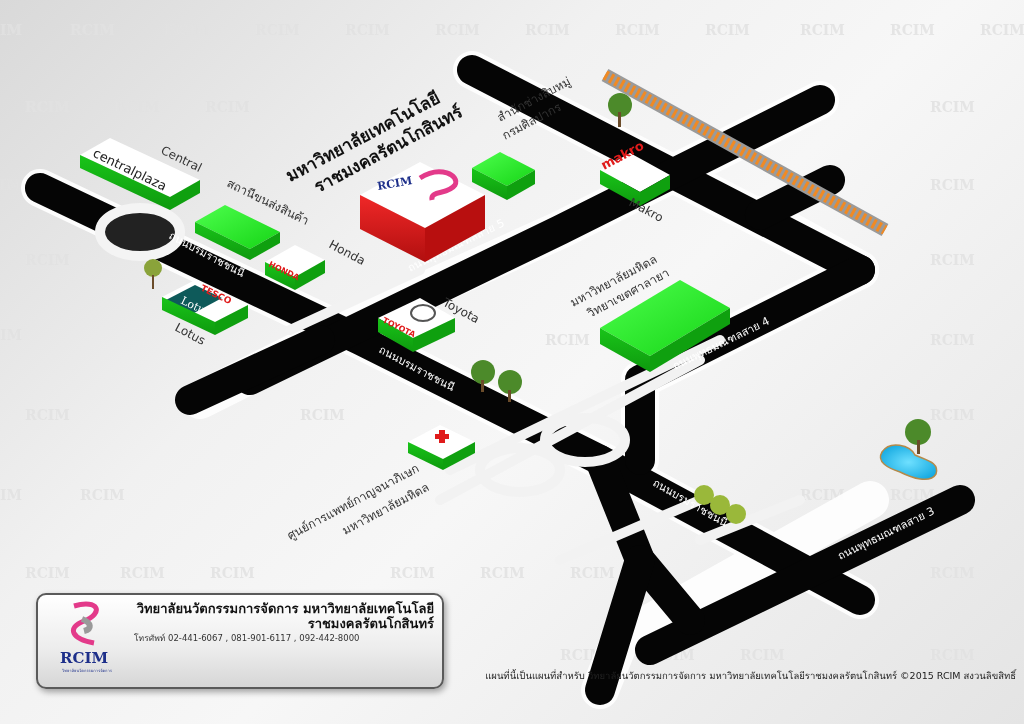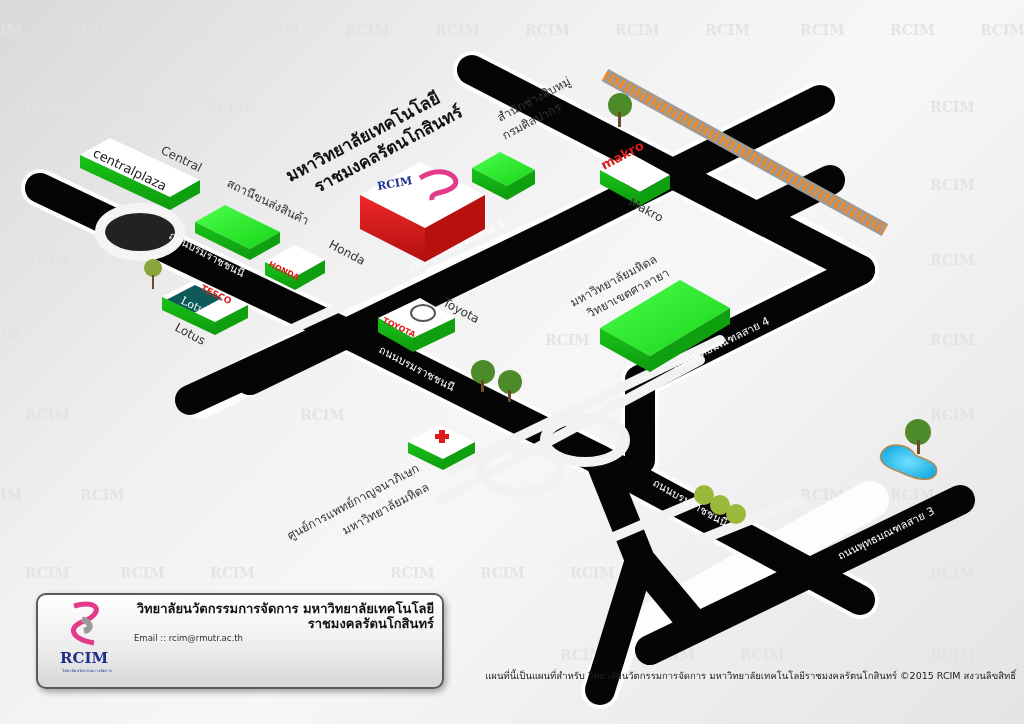--- a/index.html
+++ b/index.html
@@ -275,17 +275,17 @@
   <div class="info-logo">
     <svg width="84" height="50" viewBox="0 0 84 50">
       <path d="M30 5 C55 -2 60 12 40 20 C22 27 28 38 50 42" stroke="#e33a8a" stroke-width="5" fill="none"></path>
       <path d="M38 18 C48 22 48 28 40 30" stroke="#9a9a9a" stroke-width="6" fill="none"></path>
     </svg>
     <div class="rcim">RCIM</div>
     <div class="sub">วิทยาลัยนวัตกรรมการจัดการ</div>
   </div>
   <div class="info-text">
     <div class="name">วิทยาลัยนวัตกรรมการจัดการ มหาวิทยาลัยเทคโนโลยีราชมงคลรัตนโกสินทร์</div>
-    <div>Email :: rcim@rmutr.ac.th</div>
+    <div>โทรศัพท์ 02-441-6067 , 081-901-6117 , 092-442-8000</div>
   </div>
 </div>
 
 <div class="footer">แผนที่นี้เป็นแผนที่สำหรับ วิทยาลัยนวัตกรรมการจัดการ มหาวิทยาลัยเทคโนโลยีราชมงคลรัตนโกสินทร์ ©2015 RCIM สงวนลิขสิทธิ์</div>
 
 </body></html>

